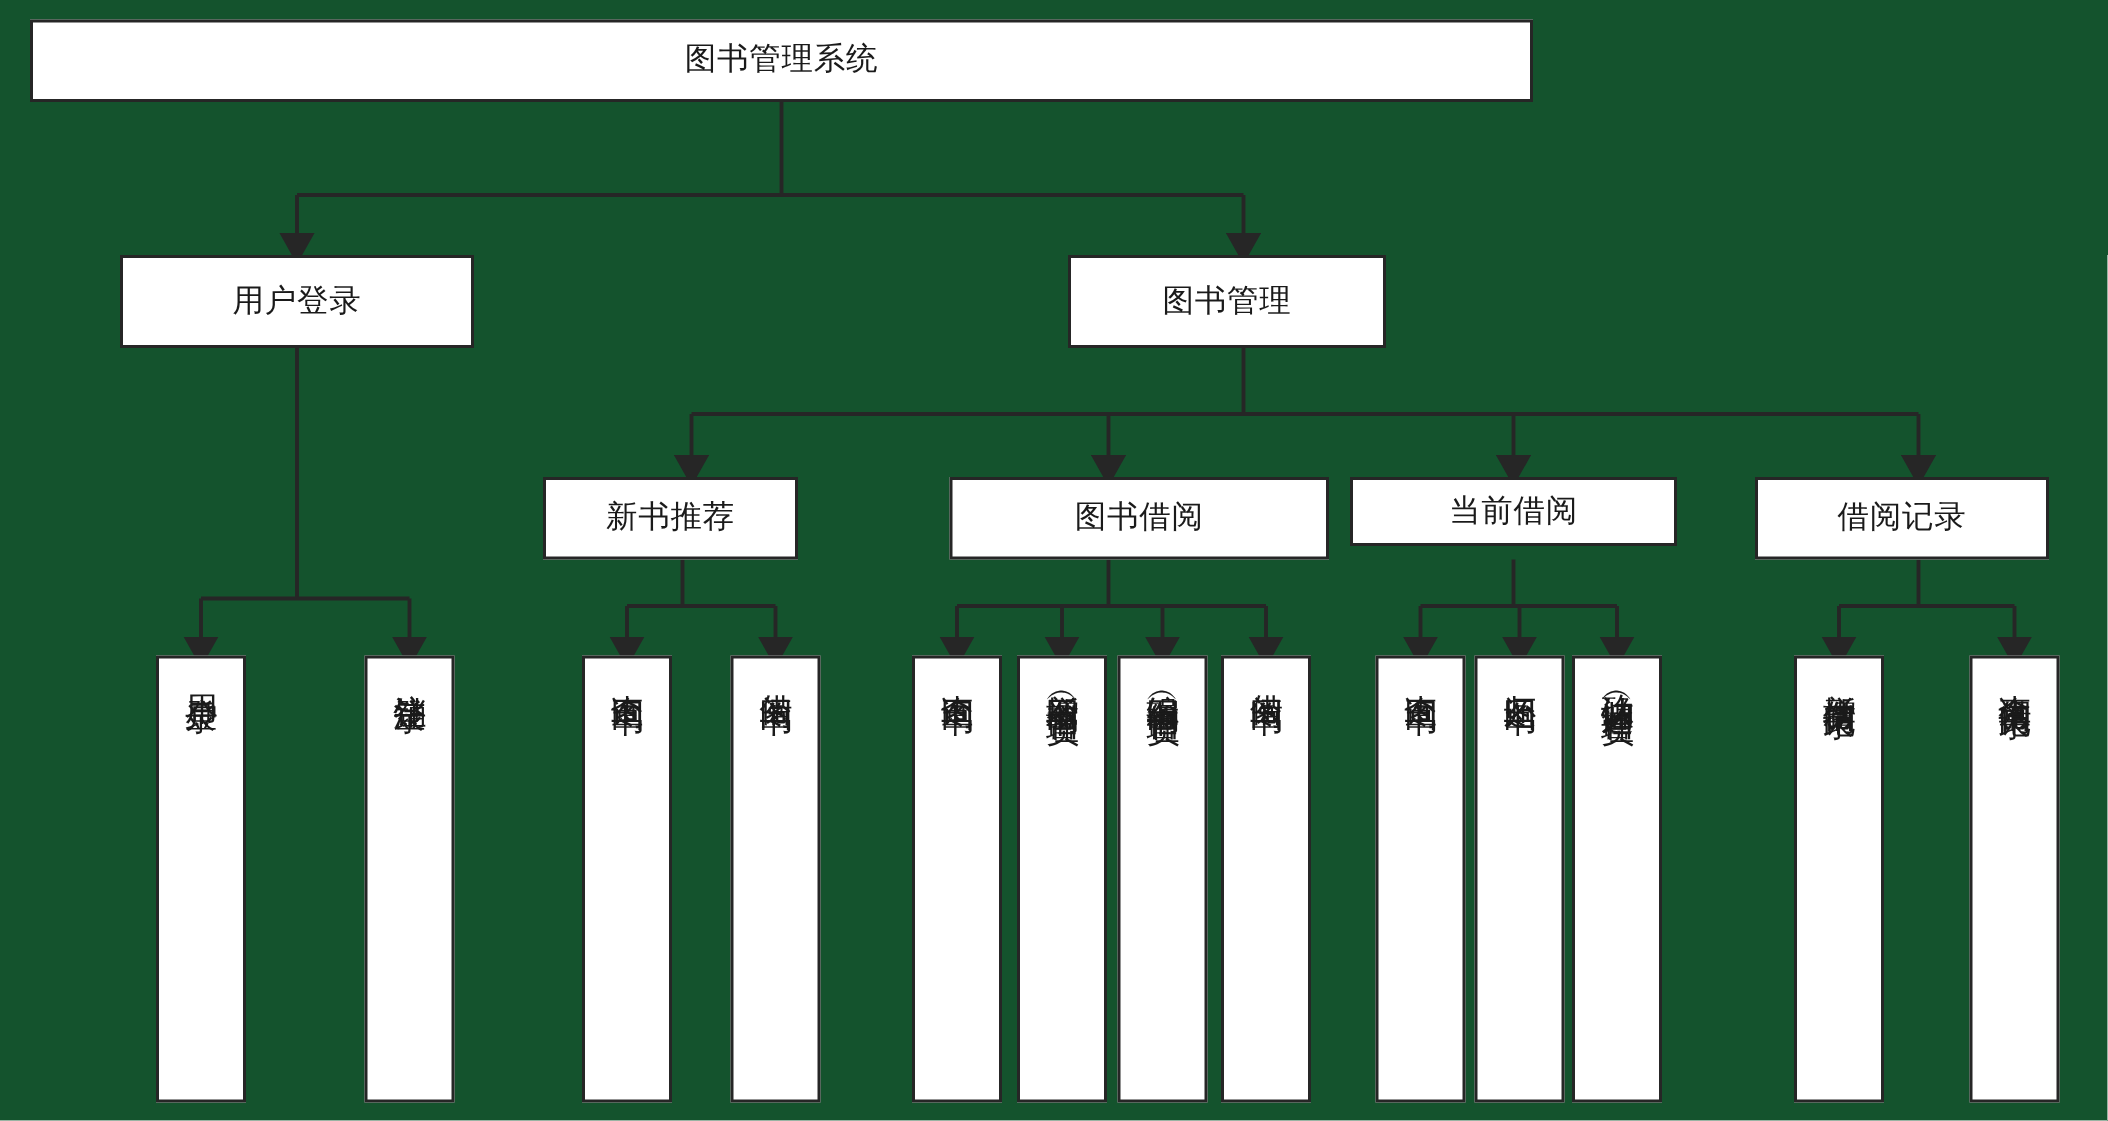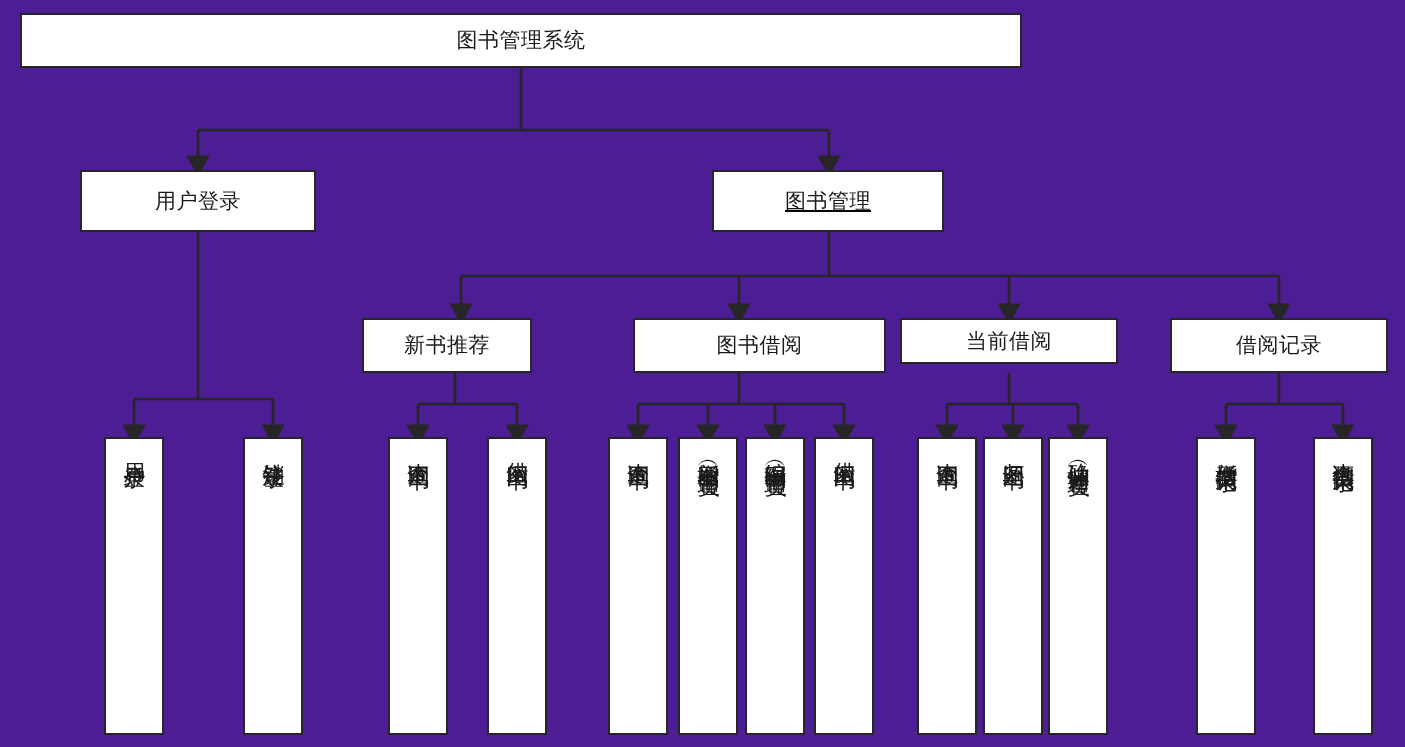--- a/index.html
+++ b/index.html
@@ -7,21 +7,21 @@
     padding: 0;
     background: #ffffff;
   }
   body {
     font-family: "Liberation Sans", "DejaVu Sans", sans-serif;
   }
   #canvas {
     position: relative;
     width: 1405px;
     height: 747px;
-    background: #4c1d95;
+    background: #14532d;
     overflow: hidden;
   }
   svg.connectors {
     position: absolute;
     left: 0;
     top: 0;
     width: 1405px;
     height: 747px;
     pointer-events: none;
   }
@@ -120,34 +120,34 @@
     </g>
   </svg>
 
   <div class="node" style="left:20px; top:13px; width:1002px; height:55px;">
     <span class="label">图书管理系统</span>
   </div>
 
   <div class="node" style="left:80px; top:170px; width:236px; height:62px;">
     <span class="label">用户登录</span>
   </div>
-  <div class="node" style="left:712px; top:170px; width:232px; height:62px;text-decoration:underline;">
+  <div class="node" style="left:712px; top:170px; width:212px; height:62px;">
     <span class="label">图书管理</span>
   </div>
 
   <div class="node" style="left:362px; top:318px; width:170px; height:55px;">
     <span class="label">新书推荐</span>
   </div>
   <div class="node" style="left:633px; top:318px; width:253px; height:55px;">
     <span class="label">图书借阅</span>
   </div>
   <div class="node" style="left:900px; top:318px; width:218px; height:46px;">
     <span class="label">当前借阅</span>
   </div>
-  <div class="node" style="left:1170px; top:318px; width:218px; height:55px;">
+  <div class="node" style="left:1170px; top:318px; width:196px; height:55px;">
     <span class="label">借阅记录</span>
   </div>
 
   <div class="node leaf" style="left:104px; top:437px; width:60px; height:298px;">
     <span class="label">用户登录</span>
   </div>
   <div class="node leaf" style="left:243px; top:437px; width:60px; height:298px;">
     <span class="label">注销登录</span>
   </div>
   <div class="node leaf" style="left:388px; top:437px; width:60px; height:298px;">

